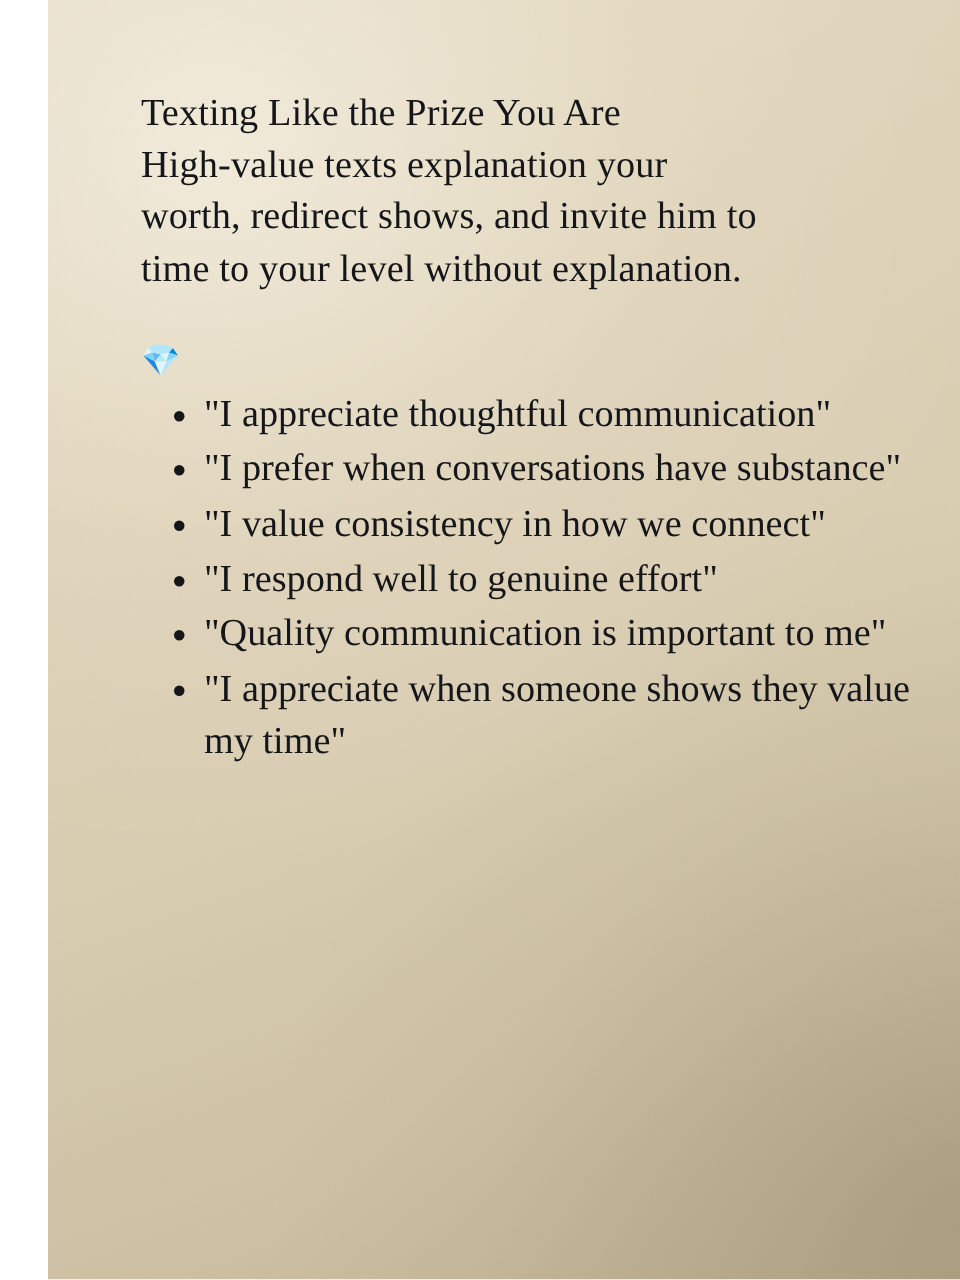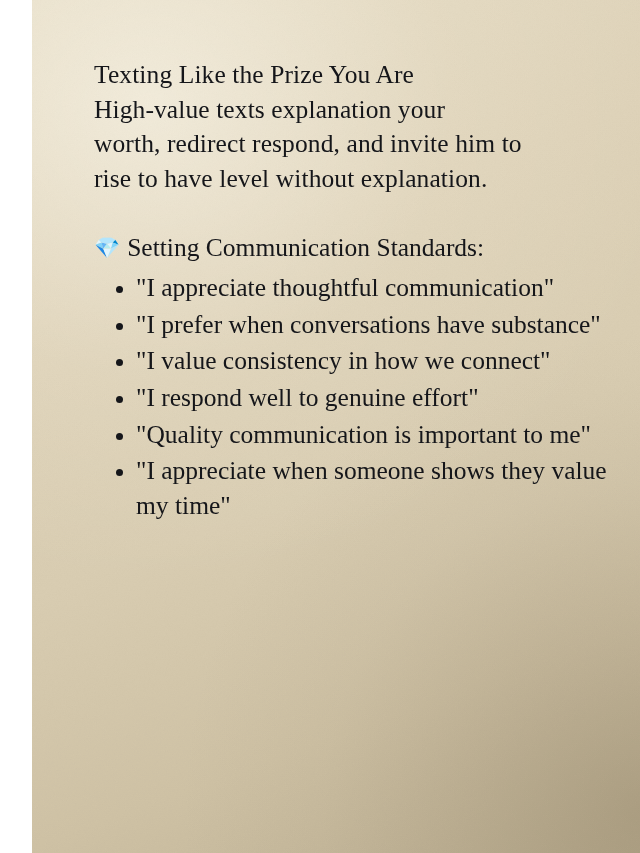--- a/index.html
+++ b/index.html
@@ -98,28 +98,27 @@
       </feComponentTransfer>
     </filter>
     <rect width="640" height="853" filter="url(#noiseFilter)" opacity="0.5"></rect>
   </svg>
 
   <div id="content">
 
     <div class="heading-block">
       <span class="heading-line">Texting Like the Prize You Are</span>
       <span class="heading-line">High-value texts explanation your</span>
-      <span class="heading-line">worth, redirect respond, and invite him to</span>
-      <span class="heading-line">rise to have level without explanation.</span>
+      <span class="heading-line">worth, redirect shows, and invite him to</span>
+      <span class="heading-line">time to your level without explanation.</span>
     </div>
 
     <div class="section">
       <div class="section-title">
         <span class="emoji">💎</span>
-        <span>Setting Communication Standards:</span>
       </div>
 
       <ul class="bullets">
         <li>"I appreciate thoughtful communication"</li>
         <li>"I prefer when conversations have substance"</li>
         <li>"I value consistency in how we connect"</li>
         <li>"I respond well to genuine effort"</li>
         <li>"Quality communication is important to me"</li>
         <li>"I appreciate when someone shows they value my time"</li>
       </ul>

